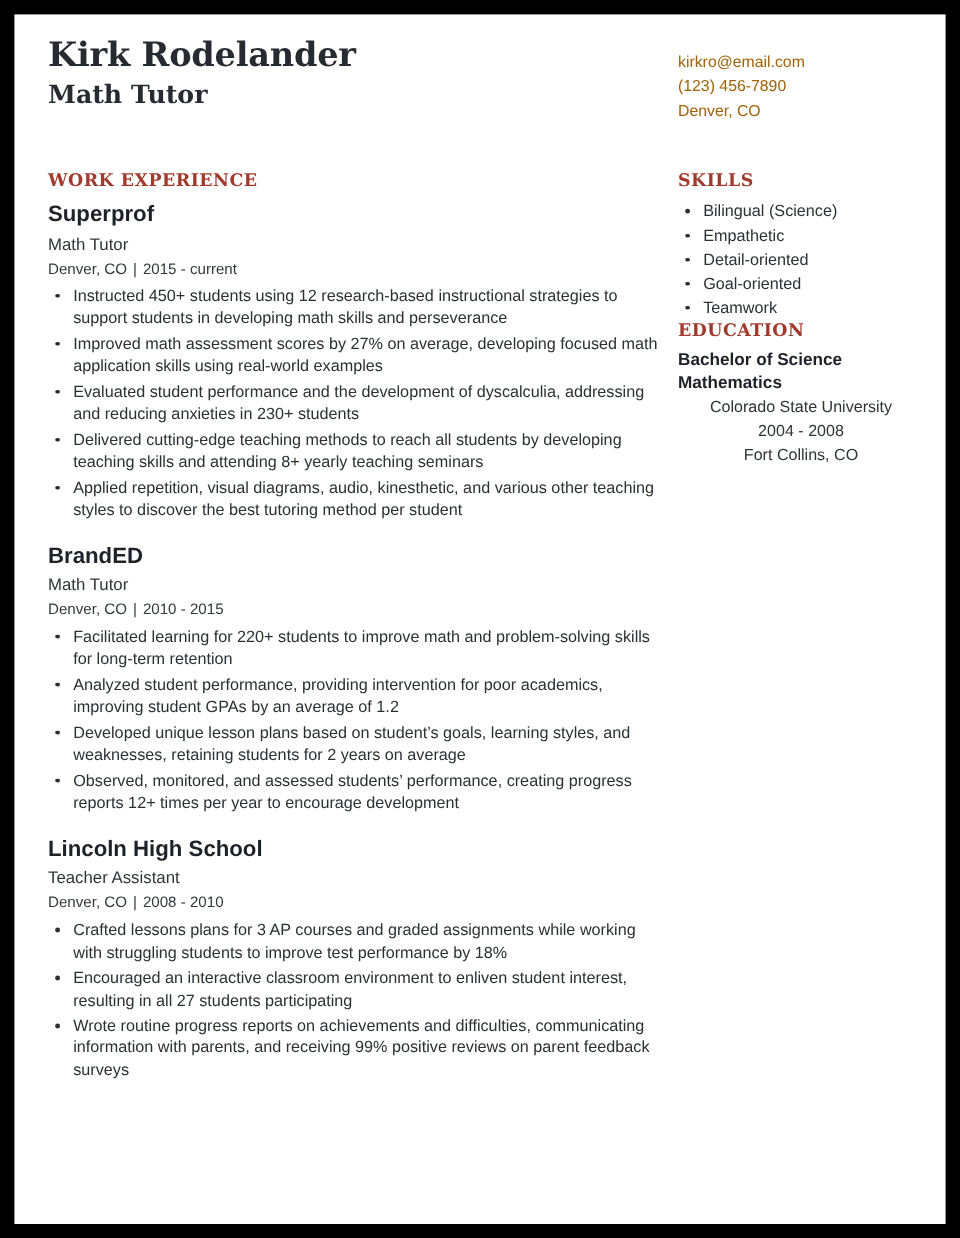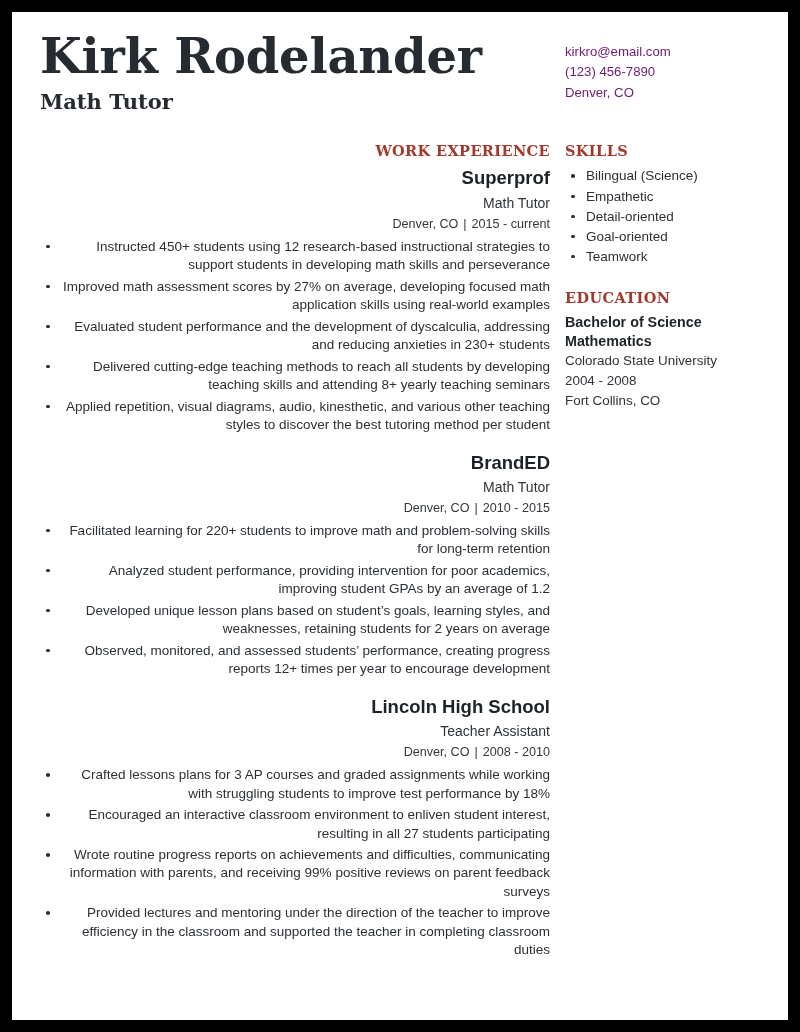--- a/index.html
+++ b/index.html
@@ -31,21 +31,21 @@
 
   
   .header {
     position: absolute;
     left: 28px;
     top: 18px;
     width: 500px;
   }
   .name {
     font-family: "DejaVu Serif", "Liberation Serif", serif;
-    font-size: 48px;
+    font-size: 28px;
     font-weight: 700;
     color: #262b31;
     letter-spacing: -0.2px;
     line-height: 1.12;
     margin: 0;
     white-space: nowrap;
   }
   .job-title {
     font-family: "DejaVu Serif", "Liberation Serif", serif;
     font-size: 21px;
@@ -57,32 +57,31 @@
 
   
   .contact {
     position: absolute;
     left: 553px;
     top: 30px;
     width: 210px;
   }
   .contact-line {
     font-size: 13.2px;
-    color: #701a75;
+    color: #a16207;
     line-height: 1.55;
     white-space: nowrap;
   }
 
   
   .left-col {
     position: absolute;
     left: 28px;
     top: 130px;
     width: 510px;
-    text-align: right;
   }
   .right-col {
     position: absolute;
     left: 553px;
     top: 130px;
     width: 205px;
   }
 
   .section-title {
     font-family: "DejaVu Serif", "Liberation Serif", serif;
@@ -189,22 +188,23 @@
     font-size: 14.3px;
     font-weight: 700;
     color: #1d2228;
     line-height: 1.32;
   }
   .edu-line {
     font-size: 13.4px;
     font-weight: 400;
     color: #2f3439;
     line-height: 1.5;
-  }
-  .skills-section { margin-bottom: 22px; }
+    text-align: center;
+  }
+  .skills-section { }
 </style>
 </head>
 <body>
 
 <div class="page">
   <div class="inner">
 
     <div class="header">
       <h1 class="name">Kirk Rodelander</h1>
       <div class="job-title">Math Tutor</div>
@@ -245,21 +245,20 @@
       </div>
 
       <div class="job">
         <div class="job-company">Lincoln High School</div>
         <div class="job-role">Teacher Assistant</div>
         <div class="job-meta"><span>Denver, CO</span><span class="sep">|</span><span>2008 - 2010</span></div>
         <ul class="bullets">
           <li>Crafted lessons plans for 3 AP courses and graded assignments while working with struggling students to improve test performance by 18%</li>
           <li>Encouraged an interactive classroom environment to enliven student interest, resulting in all 27 students participating</li>
           <li>Wrote routine progress reports on achievements and difficulties, communicating information with parents, and receiving 99% positive reviews on parent feedback surveys</li>
-          <li>Provided lectures and mentoring under the direction of the teacher to improve efficiency in the classroom and supported the teacher in completing classroom duties</li>
         </ul>
       </div>
     </div>
 
     <div class="right-col">
 
       <div class="skills-section">
         <div class="section-title">SKILLS</div>
         <ul class="skills">
           <li>Bilingual (Science)</li>

